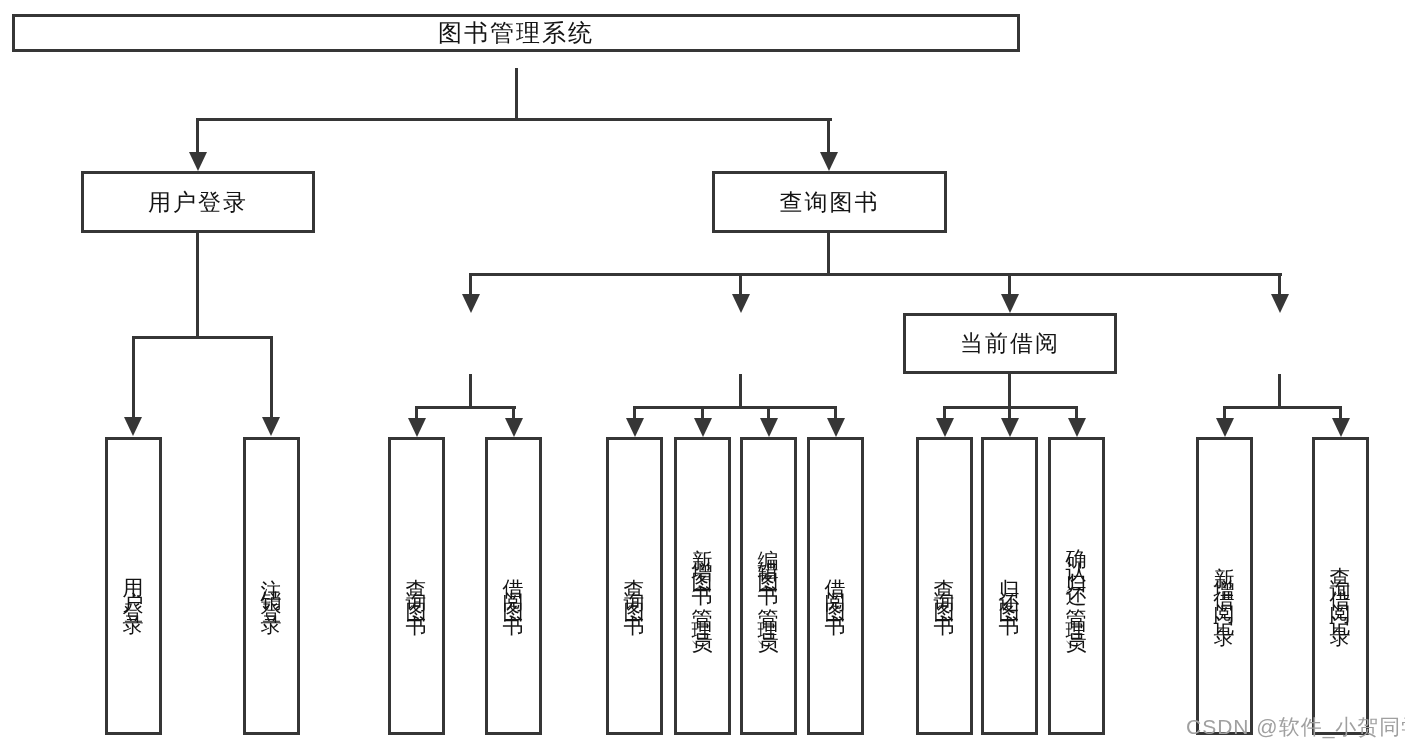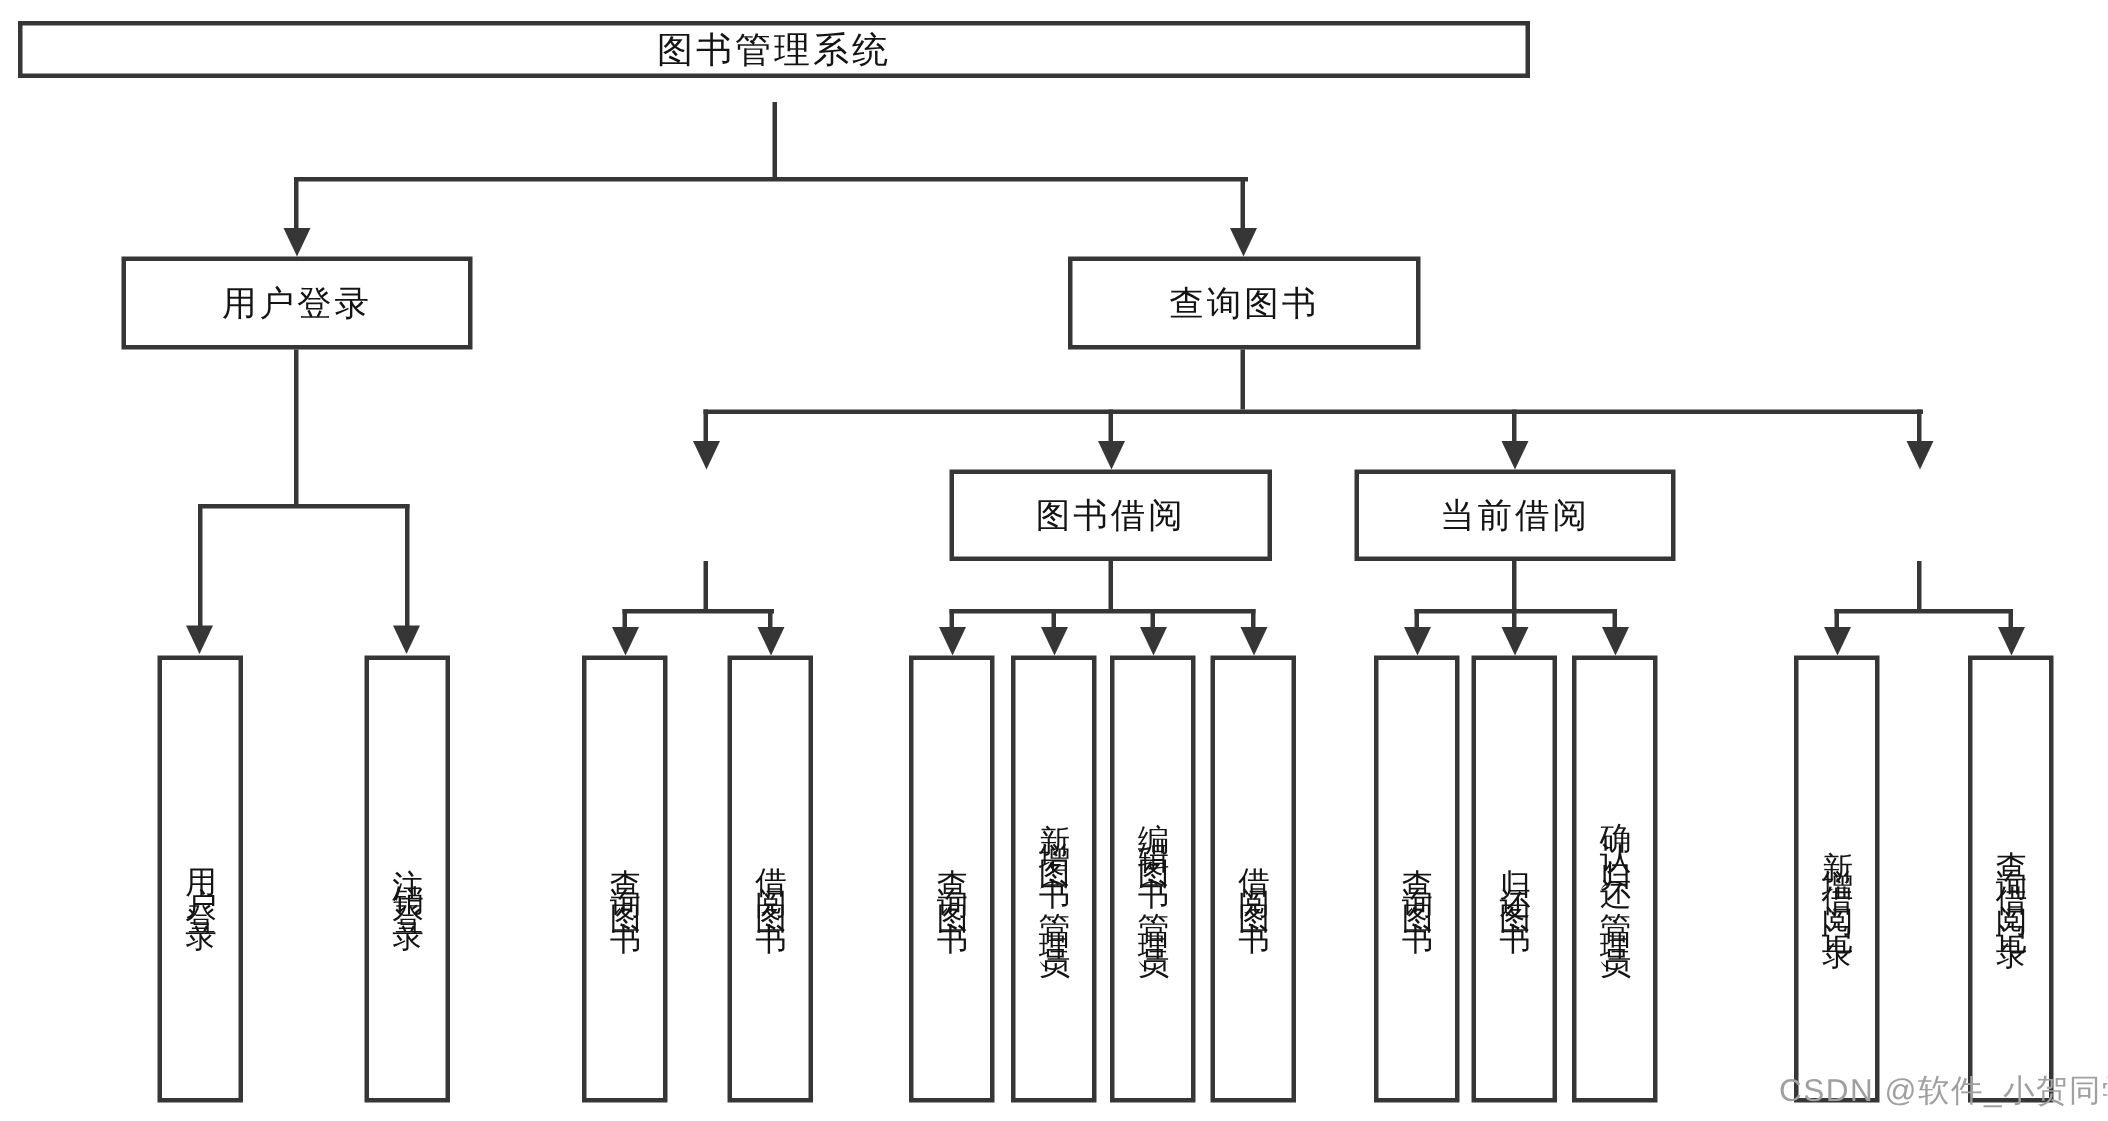--- a/index.html
+++ b/index.html
@@ -25,21 +25,20 @@
 </head>
 <body>
 
 <div class="canvas">
 
   <div class="node root">图书管理系统</div>
 
   <div class="node lvl2" style="left:81px">用户登录</div>
   <div class="node lvl2" style="left:712px;width:235px">查询图书</div>
 
-  <div class="node lvl3" style="left:633px">图书借阅</div>
   <div class="node lvl3" style="left:903px;width:214px">当前借阅</div>
 
   <div class="node leaf" style="left:105px">用户登录</div>
   <div class="node leaf" style="left:243px">注销登录</div>
 
   <div class="node leaf" style="left:388px">查询图书</div>
   <div class="node leaf" style="left:485px">借阅图书</div>
 
   <div class="node leaf" style="left:606px">查询图书</div>
   <div class="node leaf" style="left:674px">新增图书（管理员）</div>

